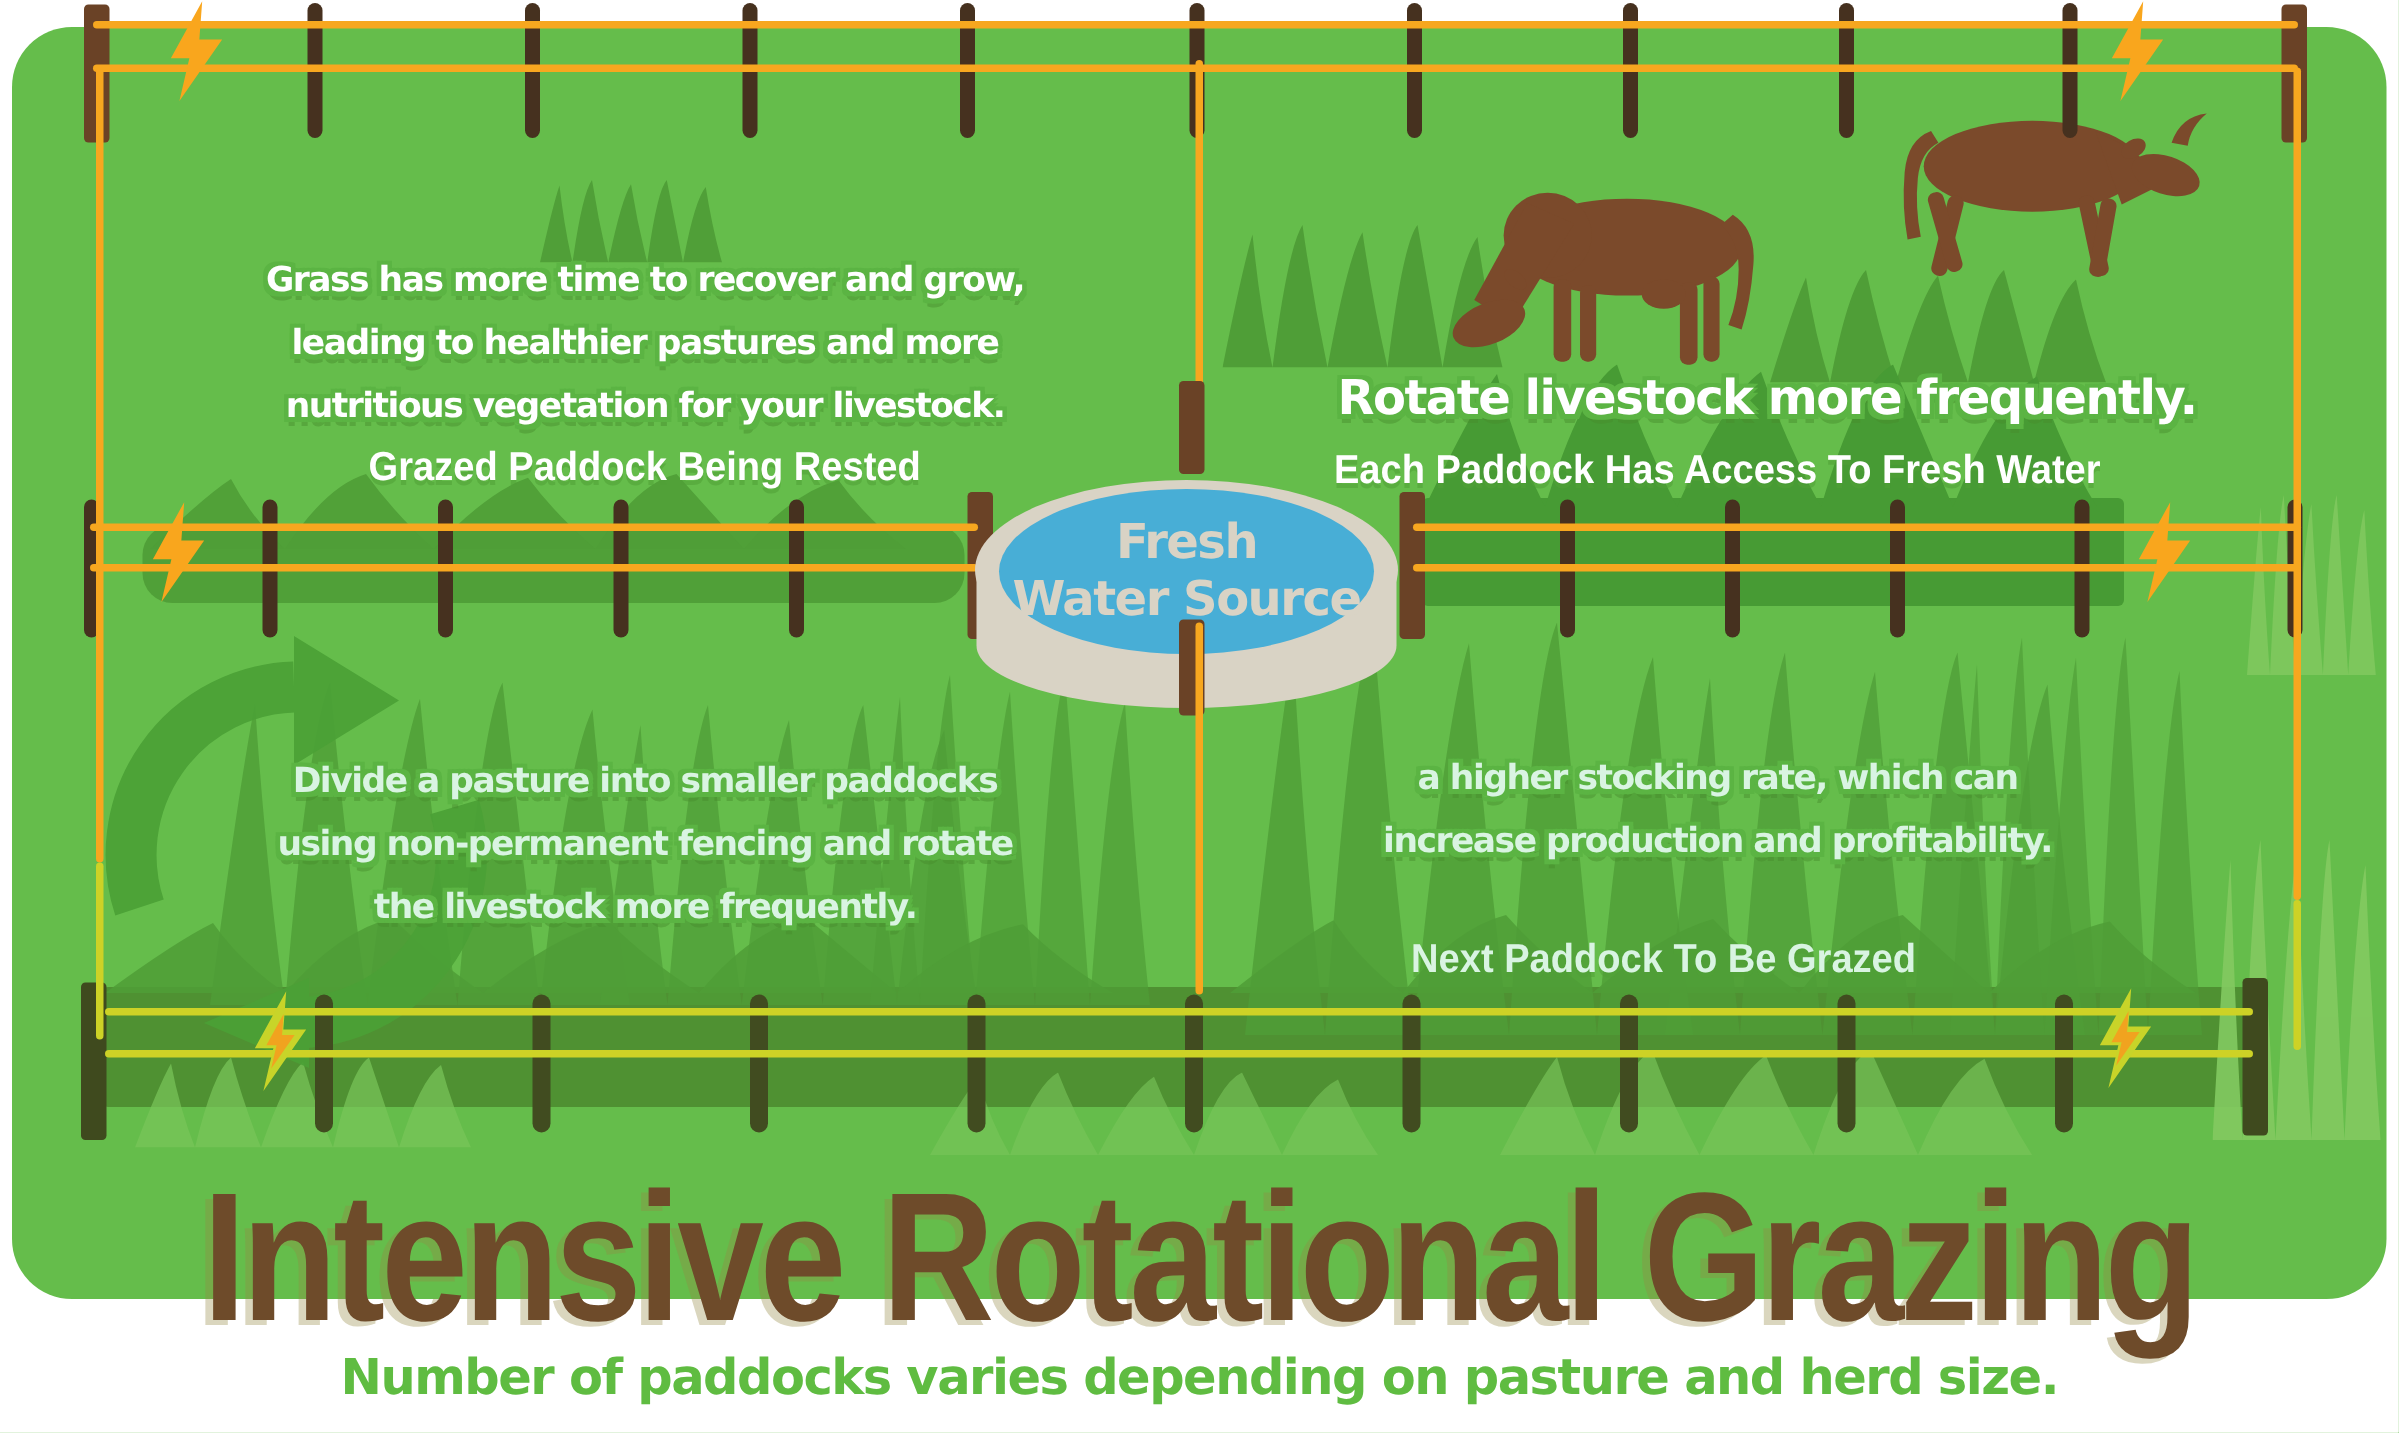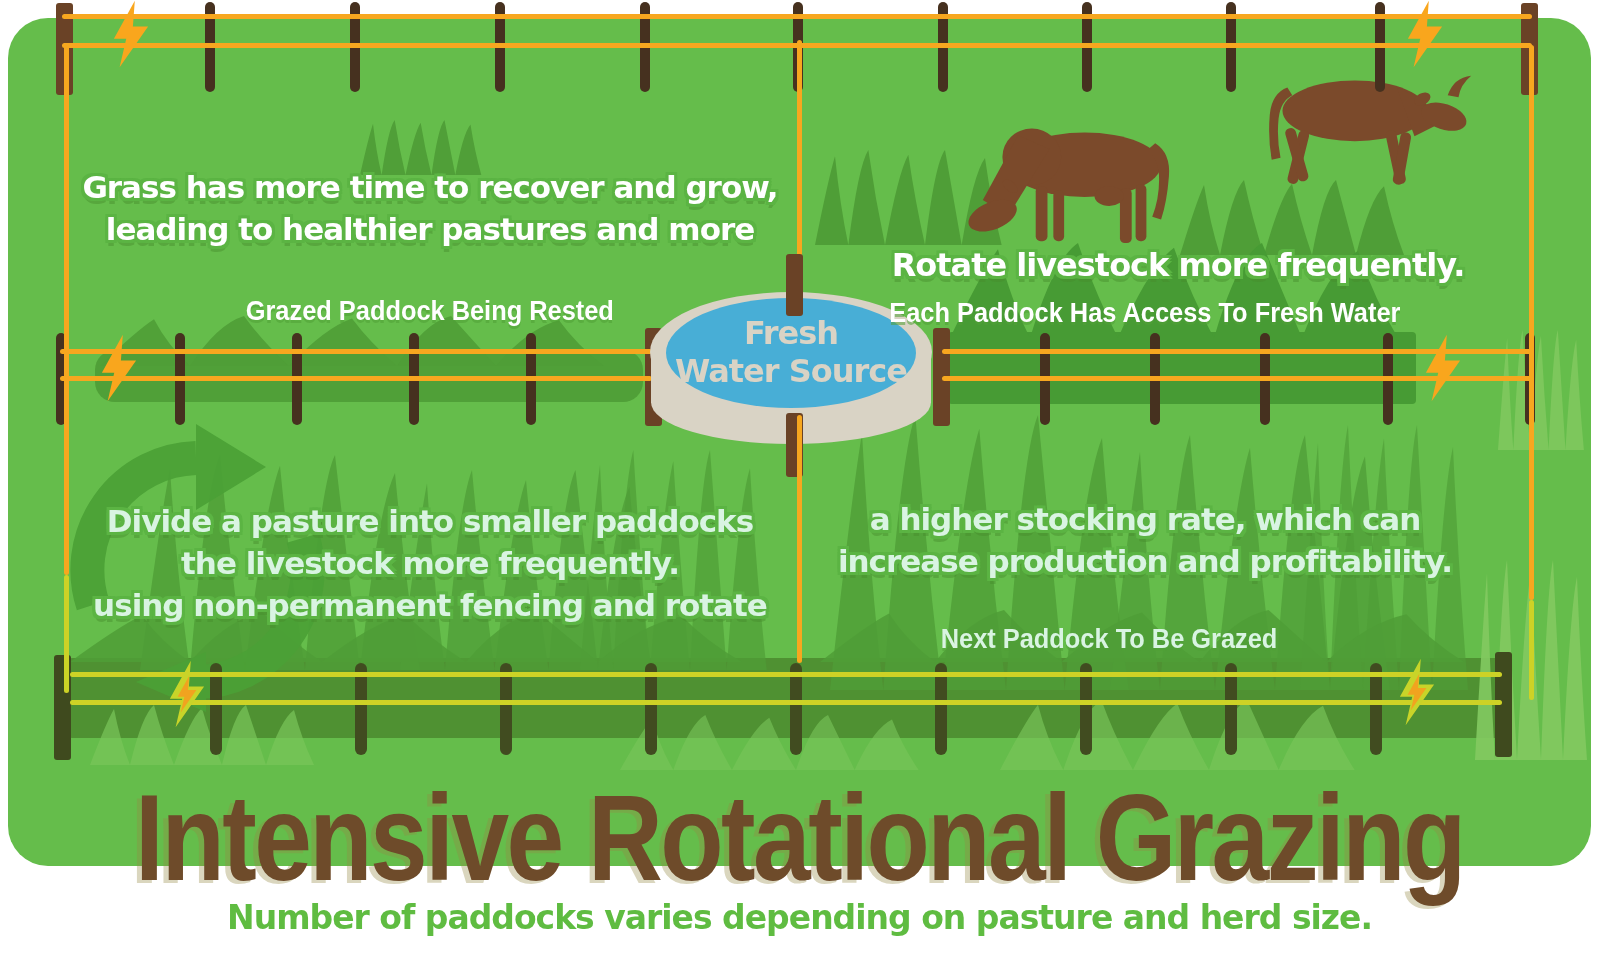--- a/index.html
+++ b/index.html
@@ -27,39 +27,39 @@
   .post.tempcorner{width:17px;background:#3f4a1e;border-radius:3px;}
   .bolt{position:absolute;z-index:4;width:38px;height:68px;}
   .bolt svg{width:100%;height:100%;display:block;}
   .tuft{position:absolute;z-index:1;}
   .tuft svg{width:100%;height:100%;display:block;}
   .band{position:absolute;z-index:1;}
   
   .heading{
     position:absolute;z-index:8;text-align:center;
     font-family:"DejaVu Sans",sans-serif;font-weight:bold;
-    font-size:31px;line-height:42px;letter-spacing:-1px;color:#ffffff;
+    font-size:23px;line-height:42px;letter-spacing:-1px;color:#ffffff;
     text-shadow:
       -3px -3px 0 #5bb443, 3px -3px 0 #5bb443,
       -3px  3px 0 #5bb443, 3px  3px 0 #5bb443,
       -3px  0   0 #5bb443, 3px  0   0 #5bb443,
        0   -3px 0 #5bb443, 0    3px 0 #5bb443,
        0    6px 0 rgba(70,140,45,.45);
   }
   .heading.mint{color:#d9f4e2;}
   .heading.single{font-size:32px;}
   .caption{
     position:absolute;z-index:8;text-align:center;
     font-family:"Liberation Sans",sans-serif;font-weight:bold;
     font-size:27px;color:#ffffff;
     text-shadow:0 3px 0 rgba(80,160,55,.55);
   }
   .caption.mint{color:#d9f4e2;}
   .caption > span{display:inline-block;transform:scaleX(.94);}
-  #trough{position:absolute;left:650px;top:292px;width:282px;height:152px;z-index:4;}
+  #trough{position:absolute;left:650px;top:320px;width:282px;height:152px;z-index:4;}
   #trough .base-top{position:absolute;left:0;top:0;width:282px;height:120px;background:#d9d3c5;border-radius:50%;}
   #trough .base-body{position:absolute;left:1px;top:60px;width:280px;height:92px;background:#d9d3c5;border-radius:0 0 141px 141px / 0 0 42px 42px;}
   #trough .water{position:absolute;left:16px;top:6px;width:250px;height:110px;background:#48aed6;border-radius:50%;}
   #trough .label{
     position:absolute;left:0;top:22px;width:282px;text-align:center;z-index:2;
     font-family:"DejaVu Sans",sans-serif;font-weight:bold;font-size:32px;line-height:38px;
     color:#d9d3c5;letter-spacing:-1px;
   }
   #title{
     position:absolute;left:0;right:0;top:768px;z-index:8;text-align:center;white-space:nowrap;
@@ -310,36 +310,37 @@
     <div class="water"></div>
     <div class="label">
       <div>Fresh</div>
       <div>Water Source</div>
     </div>
   </div>
 
   <div class="heading" style="left:65px;top:166px;width:730px;">
     <div>Grass has more time to recover and grow,</div>
     <div>leading to healthier pastures and more</div>
+    <div>nutritious vegetation for your livestock.</div>
   </div>
   <div class="caption" style="left:65px;top:296px;width:730px;">
     <span>Grazed Paddock Being Rested</span>
   </div>
 
   <div class="heading single" style="left:863px;top:244px;width:630px;">
     <div>Rotate livestock more frequently.</div>
   </div>
   <div class="caption" style="left:830px;top:298px;width:630px;">
     <span>Each Paddock Has Access To Fresh Water</span>
   </div>
 
   <div class="heading mint" style="left:65px;top:500px;width:730px;">
     <div>Divide a pasture into smaller paddocks</div>
+    <div>using non-permanent fencing and rotate</div>
     <div>the livestock more frequently.</div>
-    <div>using non-permanent fencing and rotate</div>
   </div>
 
   <div class="heading mint" style="left:815px;top:498px;width:660px;">
     <div>a higher stocking rate, which can</div>
     <div>increase production and profitability.</div>
   </div>
   <div class="caption mint" style="left:779px;top:624px;width:660px;">
     <span>Next Paddock To Be Grazed</span>
   </div>
 

